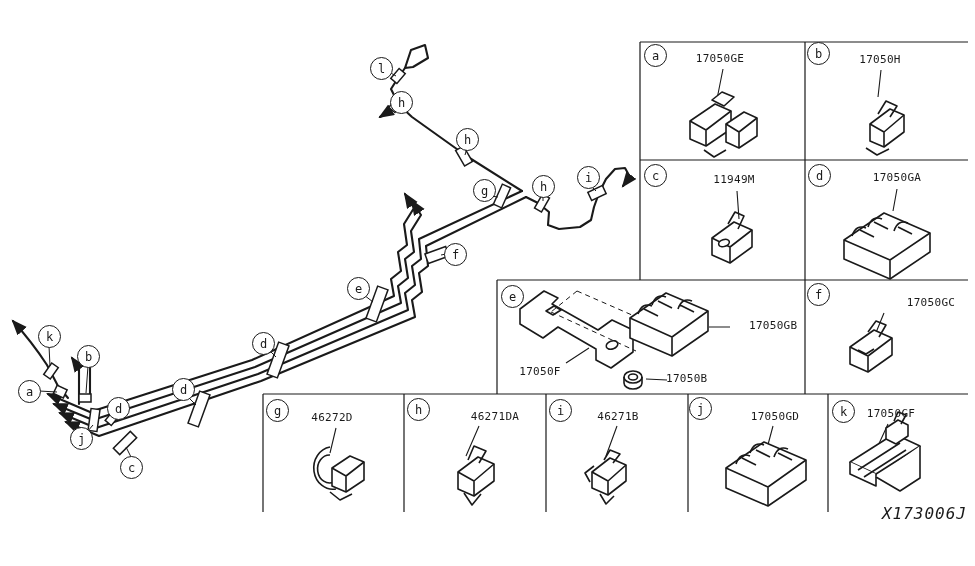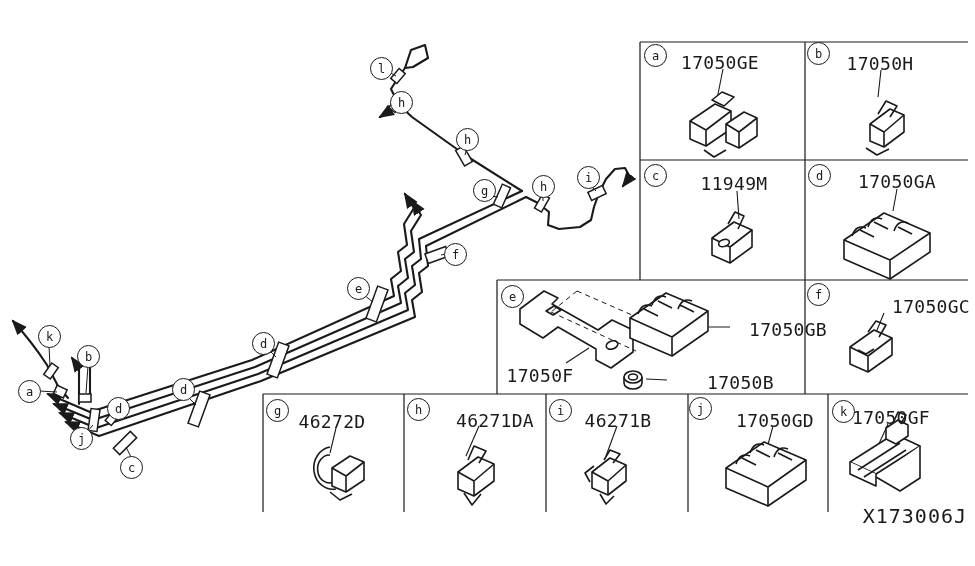--- a/index.html
+++ b/index.html
@@ -2,24 +2,24 @@
 <html><head>
 <meta charset="utf-8">
 <style>
   html,body{margin:0;padding:0;background:#fff;}
   .canvas{position:relative;width:975px;height:566px;background:#fff;overflow:hidden;
           font-family:"DejaVu Sans Mono","Liberation Mono",monospace;color:#1a1a1a;}
   .canvas svg{position:absolute;left:0;top:0;}
   .co{position:absolute;width:21px;height:21px;border:1.6px solid #1a1a1a;border-radius:50%;
       background:#fff;display:flex;align-items:center;justify-content:center;
       font-size:12px;line-height:1;z-index:3;}
-  .plabel{position:absolute;font-size:18px;letter-spacing:.3px;white-space:nowrap;
+  .plabel{position:absolute;font-size:11px;letter-spacing:.3px;white-space:nowrap;
           transform:translateX(-50%);z-index:2;}
   .plabel.anchor-left{transform:none;}
-  .fig-id{position:absolute;font-size:20px;letter-spacing:1px;white-space:nowrap;z-index:2;}
+  .fig-id{position:absolute;font-size:16px;letter-spacing:1px;white-space:nowrap;z-index:2;font-style:italic;}
 </style>
 </head>
 <body>
 
 <div class="canvas">
 
 <svg width="975" height="566" viewBox="0 0 975 566">
   <defs>
     <marker id="ahe" markerWidth="9" markerHeight="8" refX="6.5" refY="3" orient="auto">
       <path d="M0,0 L7.5,3 L0,6 Z" fill="#1a1a1a"></path>
@@ -189,21 +189,21 @@
 <div class="co" style="left:107px;top:397px">d</div>
 <div class="co" style="left:70px;top:427px">j</div>
 <div class="co" style="left:120px;top:456px">c</div>
 
 <div class="plabel" style="left:720px;top:52px">17050GE</div>
 <div class="plabel" style="left:880px;top:53px">17050H</div>
 <div class="plabel" style="left:734px;top:173px">11949M</div>
 <div class="plabel" style="left:897px;top:171px">17050GA</div>
 <div class="plabel anchor-left" style="left:749px;top:319px">17050GB</div>
 <div class="plabel" style="left:540px;top:365px">17050F</div>
-<div class="plabel anchor-left" style="left:707px;top:372px">17050B</div>
+<div class="plabel anchor-left" style="left:666px;top:372px">17050B</div>
 <div class="plabel" style="left:931px;top:296px">17050GC</div>
 <div class="plabel" style="left:332px;top:411px">46272D</div>
 <div class="plabel" style="left:495px;top:410px">46271DA</div>
 <div class="plabel" style="left:618px;top:410px">46271B</div>
 <div class="plabel" style="left:775px;top:410px">17050GD</div>
 <div class="plabel" style="left:891px;top:407px">17050GF</div>
 
 <div class="fig-id" style="right:8px;top:504px">X173006J</div>
 
 </div>

